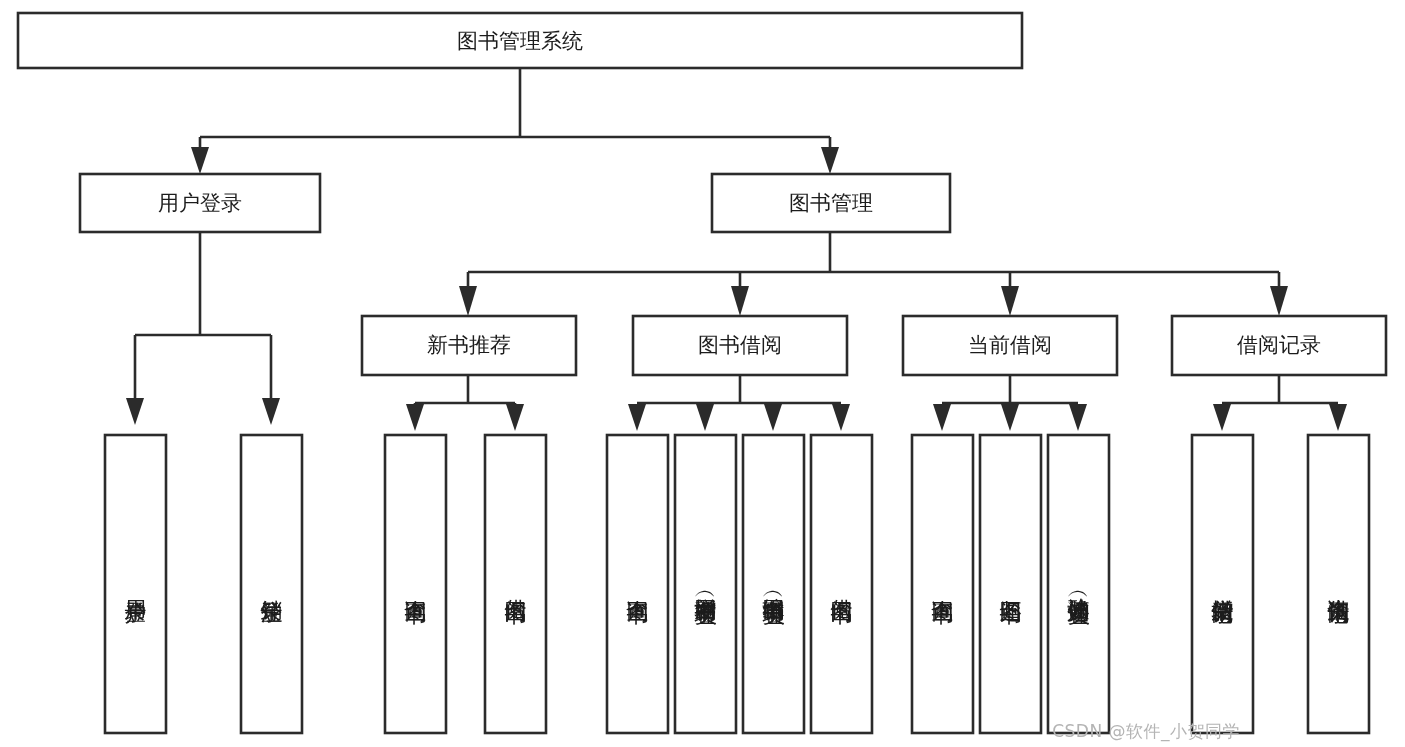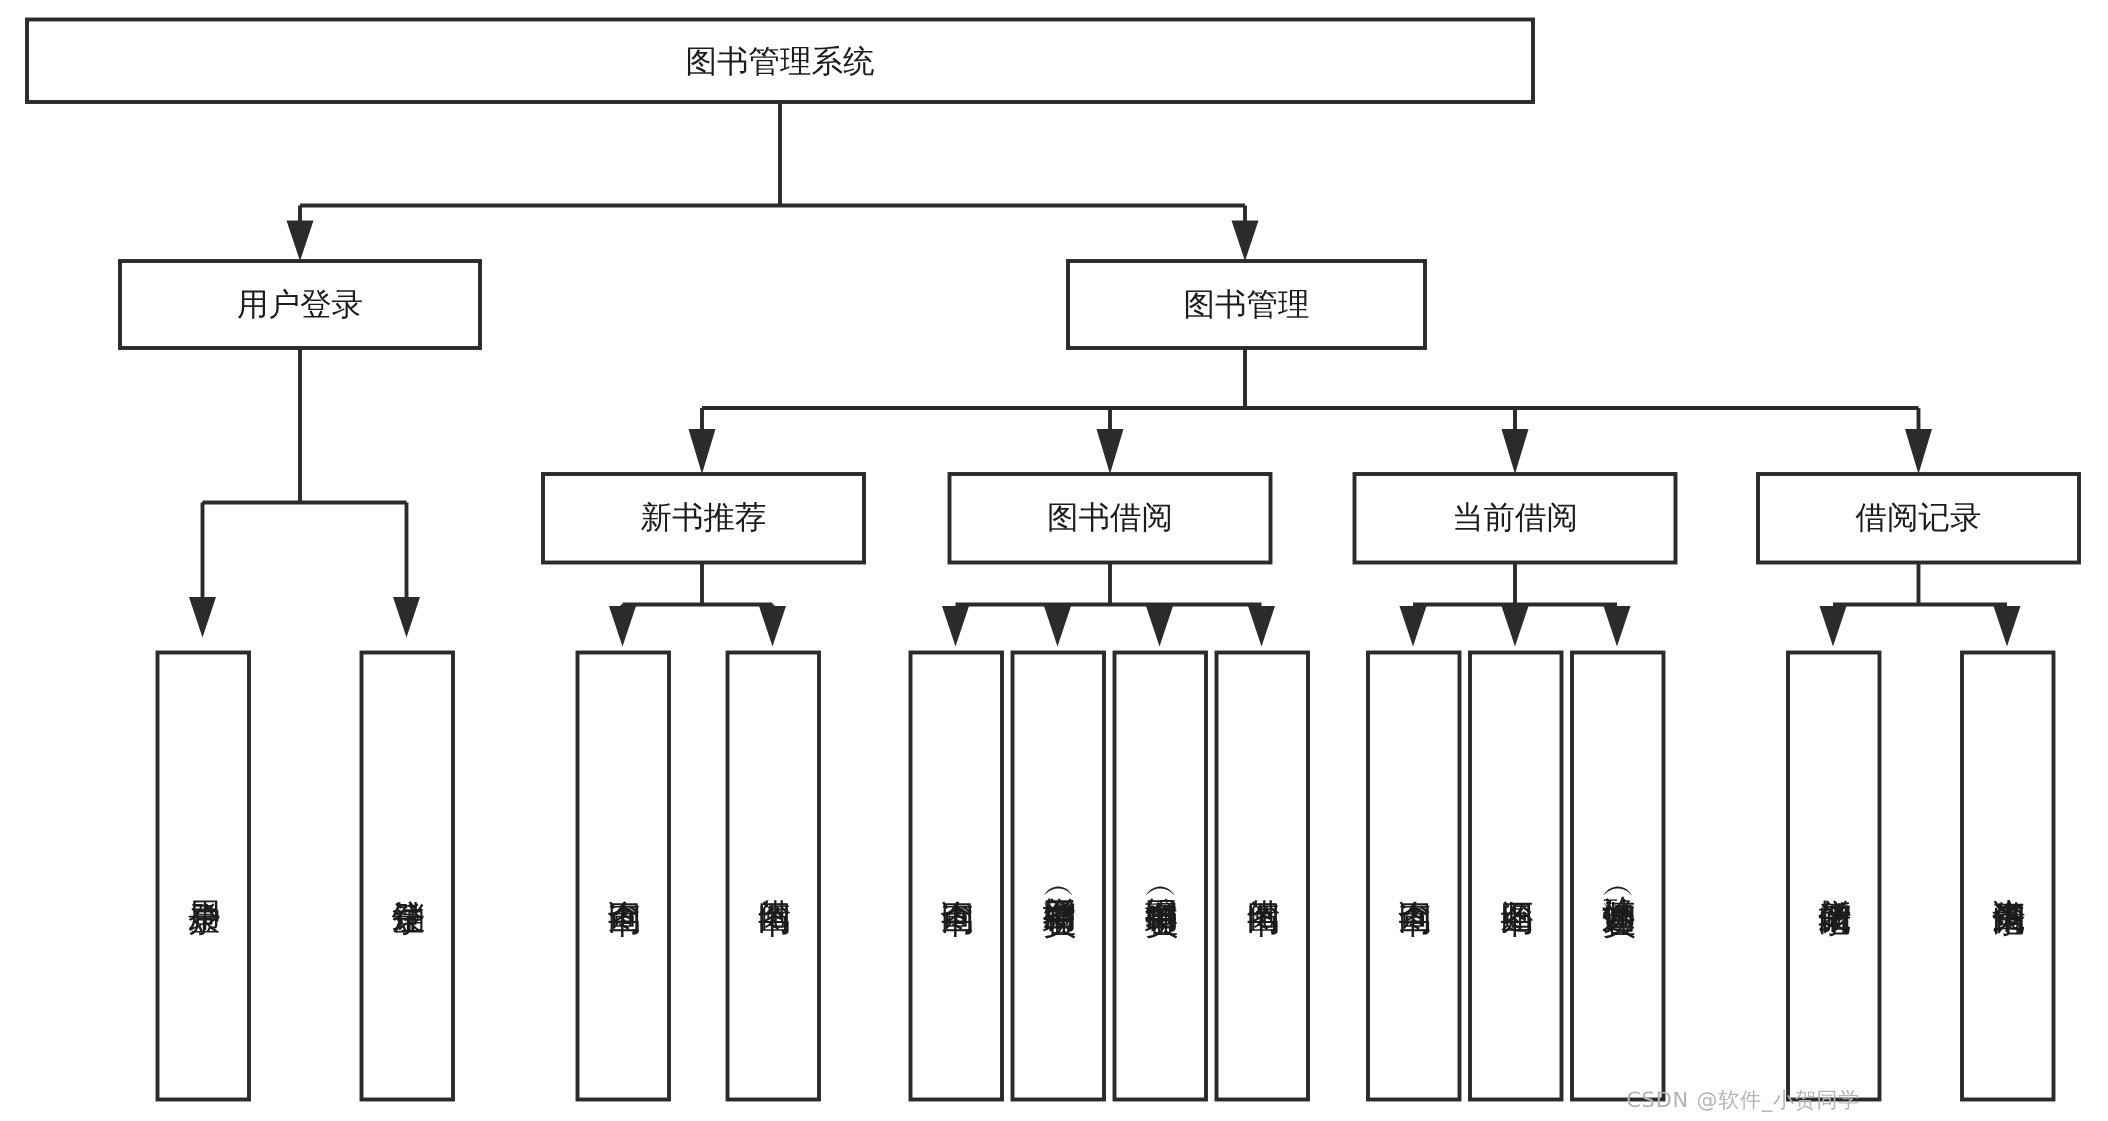--- a/index.html
+++ b/index.html
@@ -62,21 +62,21 @@
     justify-content: center;
     white-space: nowrap;
     pointer-events: none;
     user-select: none;
   }
   .watermark {
     position: absolute;
     right: 8px;
     bottom: 4px;
     font-family: "DejaVu Sans", "Liberation Sans", sans-serif;
-    font-size: 14px;
+    font-size: 17px;
     color: #b4b4b4;
     letter-spacing: 0.5px;
     white-space: nowrap;
   }
 </style>
 </head>
 <body>
 
 <div id="diagram-root">
 

